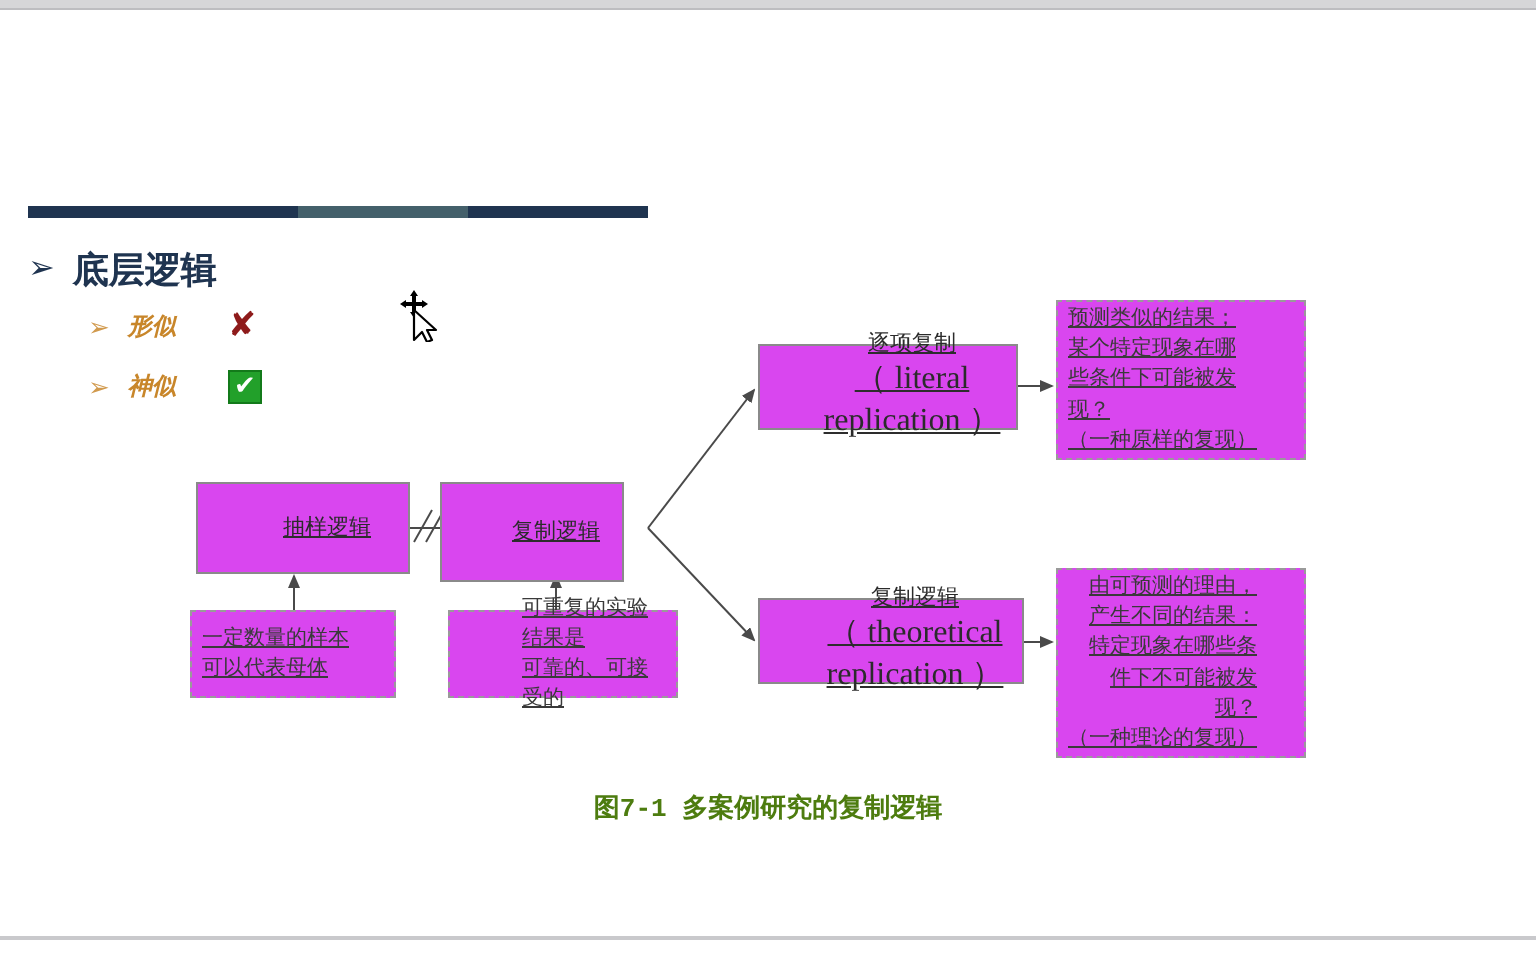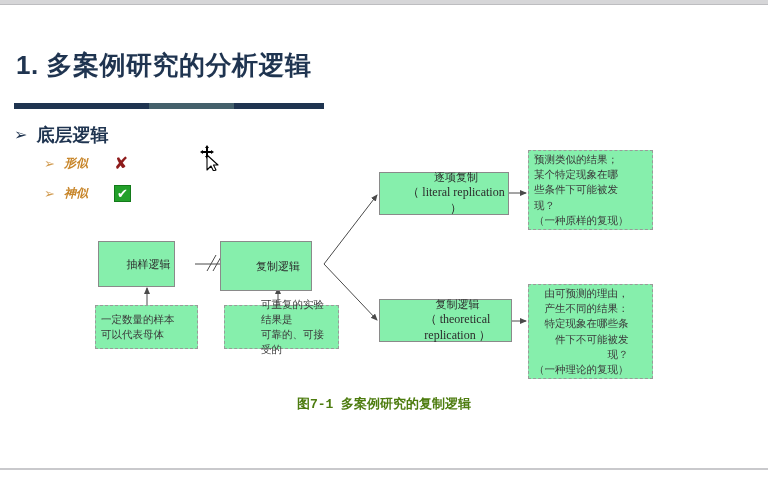--- a/index.html
+++ b/index.html
@@ -129,53 +129,54 @@
     width: 768px; height: 463px;
   }
   .box {
     position: absolute;
     box-sizing: border-box;
     display: flex;
     flex-direction: column;
     align-items: center;
     justify-content: center;
     text-align: center;
-    background: #86efac;
+    background: #d946ef;
     color: #2d2d2d;
+    text-decoration: underline;
   }
   .box-solid {
     border: 1px solid #8a8a8a;
     padding-left: 24px;
   }
   .box-dashed {
     border: 1px dashed #9a9a9a;
   }
   .cn {
     font-family: "Liberation Serif", "DejaVu Serif", serif;
     font-size: 11px;
     line-height: 1.35;
     color: #2b2b2b;
   }
   .en {
     font-family: "Liberation Serif", "DejaVu Serif", serif;
-    font-size: 12px;
+    font-size: 16px;
     line-height: 1.3;
     color: #2b2b2b;
   }
   .note {
     font-family: "Liberation Serif", "DejaVu Serif", serif;
     font-size: 10.5px;
     line-height: 1.45;
     color: #3a3a3a;
     text-align: left;
     padding: 3px 5px;
     align-items: flex-start;
   }
 
-  #box-chouyang { left: 98px; top: 236px; width: 77px; height: 46px; text-align: center; }
+  #box-chouyang { left: 98px; top: 236px; width: 107px; height: 46px; text-align: center; }
   #box-fuzhi    { left: 220px; top: 236px; width: 92px; height: 50px; text-align: center; }
   #box-zhuxiang { left: 379px; top: 167px; width: 130px; height: 43px; }
   #box-chabie   { left: 379px; top: 294px; width: 133px; height: 43px; }
 
   #note-sample  { left: 95px; top: 300px; width: 103px; height: 44px; }
   #note-repeat  { left: 224px; top: 300px; width: 115px; height: 44px; padding-left: 36px; }
   #note-top     { left: 528px; top: 145px; width: 125px; height: 80px; }
   #note-bottom  { left: 528px; top: 279px; width: 125px; height: 95px; }
 
   #caption {
@@ -189,21 +190,20 @@
     color: #4d7c0f;
   }
 </style>
 </head>
 <body>
 
 <div id="top-bar"></div>
 
 <div id="slide">
 
-  <div id="slide-title">1. 多案例研究的分析逻辑</div>
 
   <div id="title-rule">
     <div class="rule-seg-dark" style="width:135px"></div>
     <div class="rule-seg-light" style="width:85px"></div>
     <div class="rule-seg-dark" style="width:90px"></div>
   </div>
 
   <div class="bullet-row" id="bullet-l1">
     <span class="tri">➢</span>
     <span class="btxt">底层逻辑</span>

